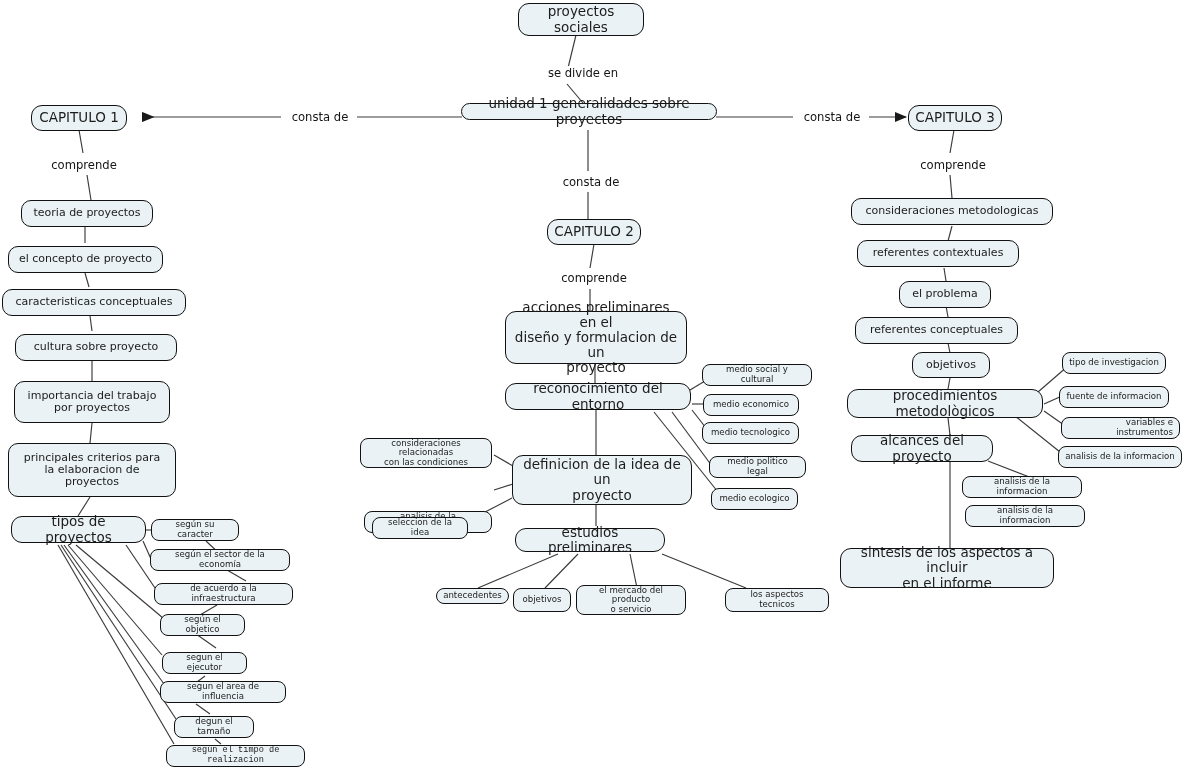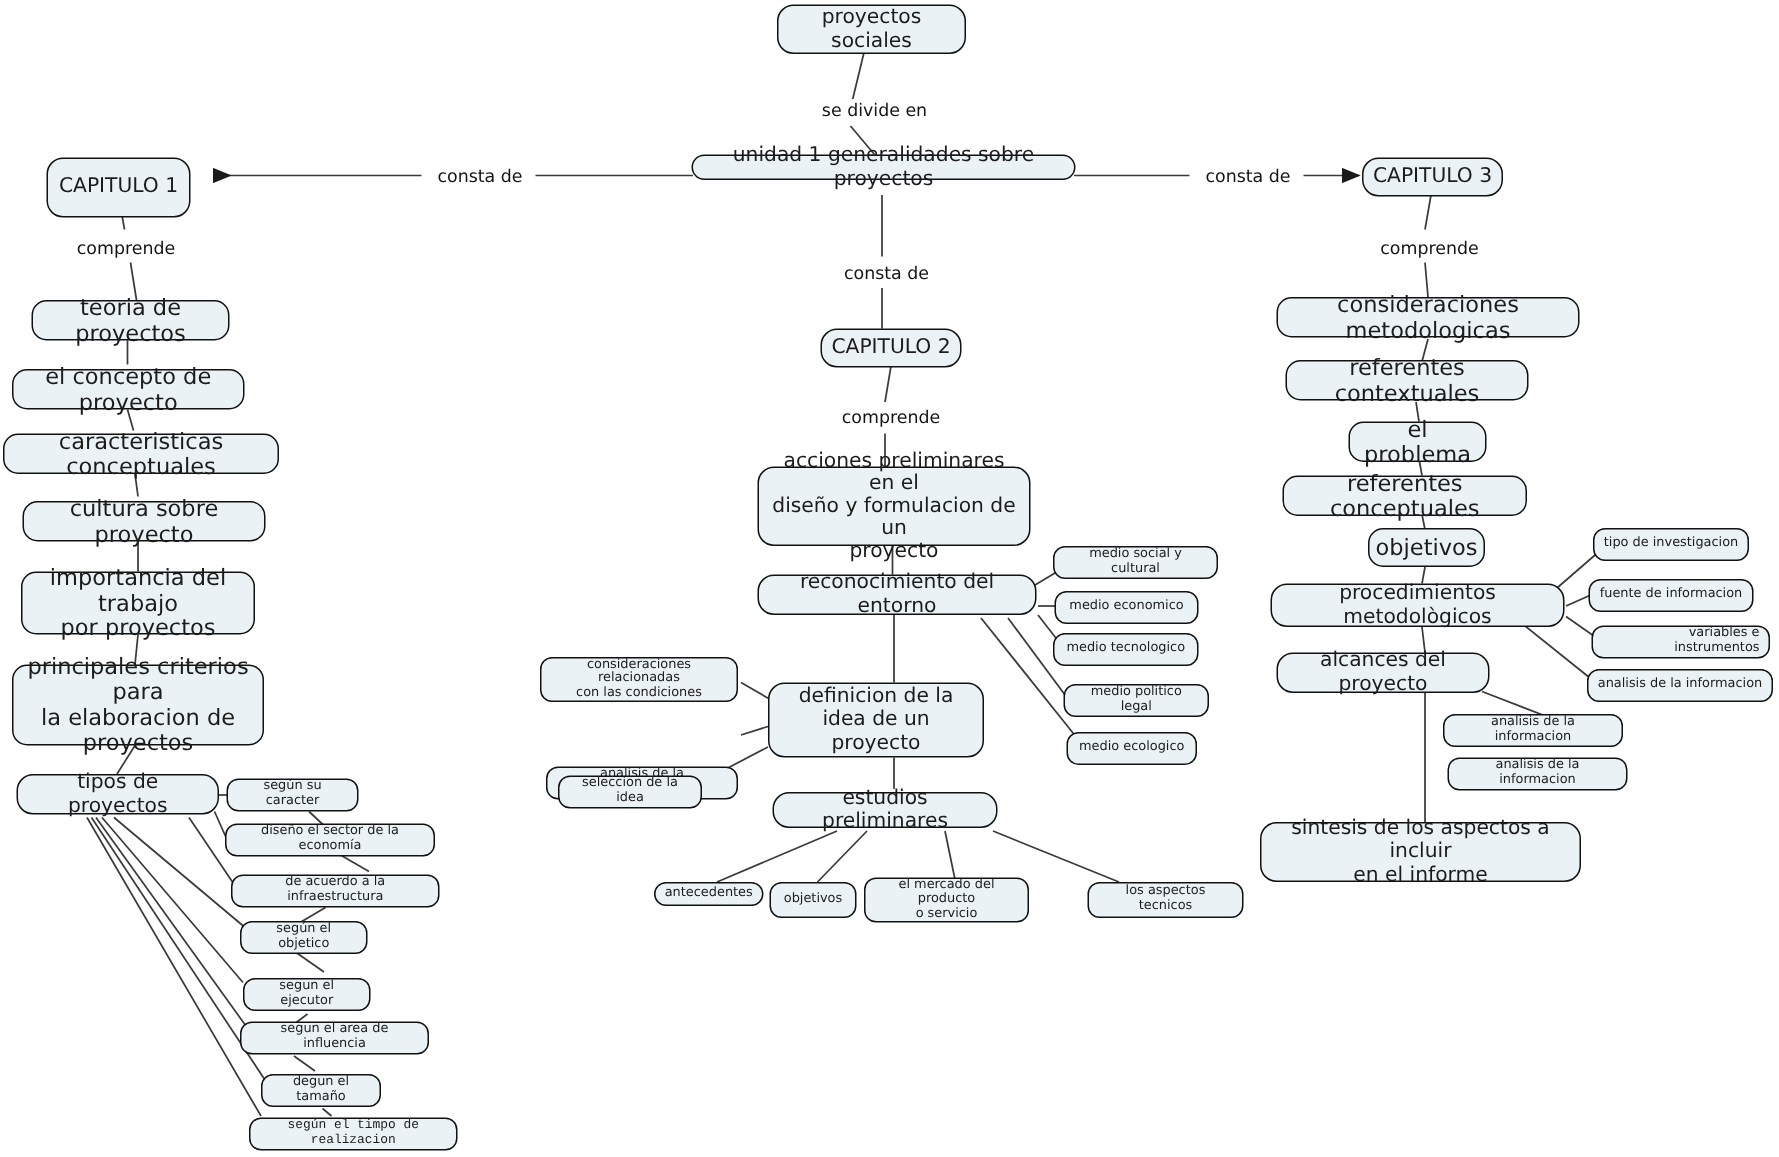--- a/index.html
+++ b/index.html
@@ -18,21 +18,21 @@
     border:1.3px solid #111111;
     border-radius:9px;
     display:flex;align-items:center;justify-content:center;
     text-align:center;
     line-height:1.12;
     color:#1c1c1c;
     padding:1px 6px;
     white-space:pre-line;
   }
   .node.big{font-size:13.5px;border-radius:11px;}
-  .node.med{font-size:15px;border-radius:10px;}
+  .node.med{font-size:11px;border-radius:10px;}
   .node.small{font-size:8.6px;border-radius:8px;border-width:1.1px;}
   .linklabel{
     position:absolute;
     font-size:11.6px;
     color:#141414;
     background:#ffffff;
     white-space:nowrap;
     padding:0 3px;
     text-align:center;
   }
@@ -134,36 +134,36 @@
   <div class="node big" style="left:518px;top:3px;width:126px;height:33px;">proyectos sociales</div>
 
   <div class="linklabel" style="left:535px;top:66px;width:90px;">se divide en</div>
 
   <div class="node big" style="left:461px;top:103px;width:256px;height:17px;">unidad 1 generalidades sobre proyectos</div>
 
   <div class="linklabel" style="left:283px;top:110px;width:68px;">consta de</div>
   <div class="linklabel" style="left:795px;top:110px;width:68px;">consta de</div>
   <div class="linklabel" style="left:554px;top:175px;width:68px;">consta de</div>
 
-  <div class="node big" style="left:31px;top:105px;width:96px;height:40px;">CAPITULO 1</div>
+  <div class="node big" style="left:31px;top:105px;width:96px;height:26px;">CAPITULO 1</div>
   <div class="linklabel" style="left:42px;top:158px;width:78px;">comprende</div>
 
   <div class="node med" style="left:21px;top:200px;width:132px;height:27px;">teoria de proyectos</div>
   <div class="node med" style="left:8px;top:246px;width:155px;height:27px;">el concepto de proyecto</div>
   <div class="node med" style="left:2px;top:289px;width:184px;height:27px;">caracteristicas conceptuales</div>
   <div class="node med" style="left:15px;top:334px;width:162px;height:27px;">cultura sobre proyecto</div>
   <div class="node med" style="left:14px;top:381px;width:156px;height:42px;">importancia del trabajo
 por proyectos</div>
   <div class="node med" style="left:8px;top:443px;width:168px;height:54px;">principales criterios para
 la elaboracion de
 proyectos</div>
   <div class="node big" style="left:11px;top:516px;width:135px;height:27px;">tipos de proyectos</div>
 
   <div class="node small" style="left:151px;top:519px;width:88px;height:22px;">según su caracter</div>
-  <div class="node small" style="left:150px;top:549px;width:140px;height:22px;">diseño el sector de la economía</div>
+  <div class="node small" style="left:150px;top:549px;width:140px;height:22px;">según el sector de la economía</div>
   <div class="node small" style="left:154px;top:583px;width:139px;height:22px;">de acuerdo a la infraestructura</div>
   <div class="node small" style="left:160px;top:614px;width:85px;height:22px;">según el objetico</div>
   <div class="node small" style="left:162px;top:652px;width:85px;height:22px;">segun el ejecutor</div>
   <div class="node small" style="left:160px;top:681px;width:126px;height:22px;">segun el area de influencia</div>
   <div class="node small" style="left:174px;top:716px;width:80px;height:22px;">degun el tamaño</div>
   <div class="node small" style="left:166px;top:745px;width:139px;height:22px;font-family:Liberation Mono, monospace;">según el timpo de realizacion</div>
 
   <div class="node big" style="left:547px;top:219px;width:94px;height:26px;">CAPITULO 2</div>
   <div class="linklabel" style="left:552px;top:271px;width:78px;">comprende</div>
 
@@ -171,21 +171,21 @@
 diseño y formulacion de un
 proyecto</div>
   <div class="node big" style="left:505px;top:383px;width:186px;height:27px;">reconocimiento del entorno</div>
 
   <div class="node small" style="left:702px;top:364px;width:110px;height:22px;">medio social y cultural</div>
   <div class="node small" style="left:703px;top:394px;width:96px;height:22px;">medio economico</div>
   <div class="node small" style="left:702px;top:422px;width:97px;height:22px;">medio tecnologico</div>
   <div class="node small" style="left:709px;top:456px;width:97px;height:22px;">medio politico legal</div>
   <div class="node small" style="left:711px;top:488px;width:87px;height:22px;">medio ecologico</div>
 
-  <div class="node big" style="left:512px;top:455px;width:144px;height:50px;">definicion de la idea de un
+  <div class="node big" style="left:512px;top:455px;width:180px;height:50px;">definicion de la idea de un
 proyecto</div>
 
   <div class="node small" style="left:360px;top:438px;width:132px;height:30px;">consideraciones relacionadas
 con las condiciones</div>
   <div class="node small" style="left:364px;top:479px;width:128px;height:22px;margin-top:32px;">analisis de la problematica</div>
   <div class="node small" style="left:372px;top:517px;width:96px;height:22px;">seleccion de la idea</div>
 
   <div class="node big" style="left:515px;top:528px;width:150px;height:24px;text-align:center;">estudios preliminares</div>
 
   <div class="node small" style="left:436px;top:588px;width:73px;height:16px;">antecedentes</div>

